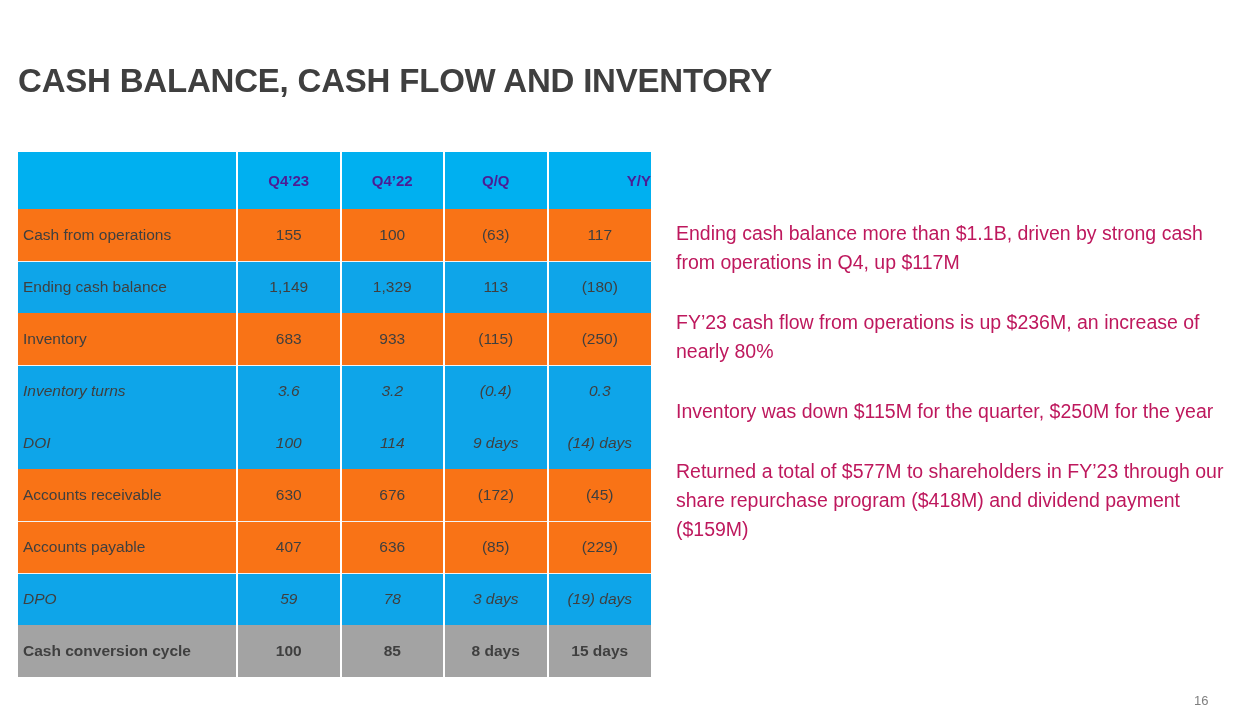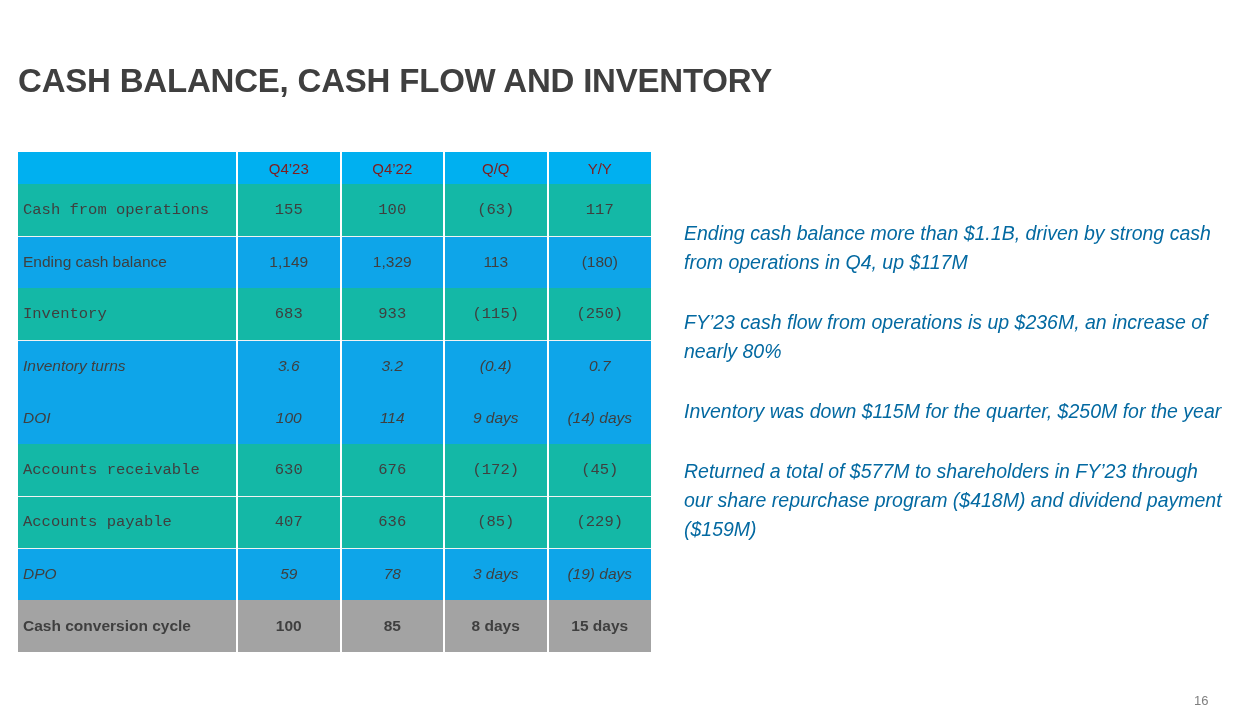--- a/index.html
+++ b/index.html
@@ -58,44 +58,44 @@
     height: 52px;
     font-size: 15.5px;
     color: #3f3f3f;
     vertical-align: middle;
     box-sizing: border-box;
   }
 
   
   #metrics-table thead th {
     background: #00b0f0;
-    color: #7f1d1d;
-    font-weight: normal;
+    color: #4c1d95;
+    font-weight: bold;
     font-size: 15px;
-    height: 32px;
+    height: 57px;
     text-align: center;
     border-right: 2px solid #ffffff;
   }
-  #metrics-table thead th:last-child { border-right: none; }
+  #metrics-table thead th:last-child { border-right: none; text-align: right; }
   #metrics-table thead th.hdr-blank { text-align: left; }
 
   
   #metrics-table tbody td {
     text-align: center;
     border-right: 2px solid #ffffff;
   }
   #metrics-table tbody td:last-child { border-right: none; }
   #metrics-table tbody td.cell-label {
     text-align: left;
     padding-left: 5px;
     border-right: 2px solid #ffffff;
   }
 
   
-  tr.band-white td { background: #14b8a6; font-family: Liberation Mono, monospace; }
+  tr.band-white td { background: #f97316; }
   tr.band-gray  td { background: #0ea5e9; }
 
   
   tr.band-white td { border-bottom: 1px solid #f2f2f2; }
 
   
   tr.sub td { font-style: italic; }
   tr.sub td.cell-label {
     padding-left: 30px;
     font-style: italic;
@@ -116,23 +116,22 @@
   
   #commentary {
     position: absolute;
     left: 676px;
     top: 207px;
     width: 548px;
   }
   .bullet {
     font-size: 19.5px;
     line-height: 29px;
-    color: #0369a1;
-    margin: 0 0 31px 8px;
-    font-style: italic;
+    color: #be185d;
+    margin: 0 0 31px 0;
   }
   .bullet:last-child { margin-bottom: 0; }
 
   
   #page-number {
     position: absolute;
     left: 1194px;
     top: 681px;
     font-size: 13px;
     color: #7f7f7f;
@@ -182,21 +181,21 @@
           <td class="cell-value">683</td>
           <td class="cell-value">933</td>
           <td class="cell-value">(115)</td>
           <td class="cell-value">(250)</td>
         </tr>
         <tr class="band-gray sub">
           <td class="cell-label">Inventory turns</td>
           <td class="cell-value">3.6</td>
           <td class="cell-value">3.2</td>
           <td class="cell-value">(0.4)</td>
-          <td class="cell-value">0.7</td>
+          <td class="cell-value">0.3</td>
         </tr>
         <tr class="band-gray sub">
           <td class="cell-label">DOI</td>
           <td class="cell-value">100</td>
           <td class="cell-value">114</td>
           <td class="cell-value">9 days</td>
           <td class="cell-value">(14) days</td>
         </tr>
         <tr class="band-white">
           <td class="cell-label">Accounts receivable</td>

